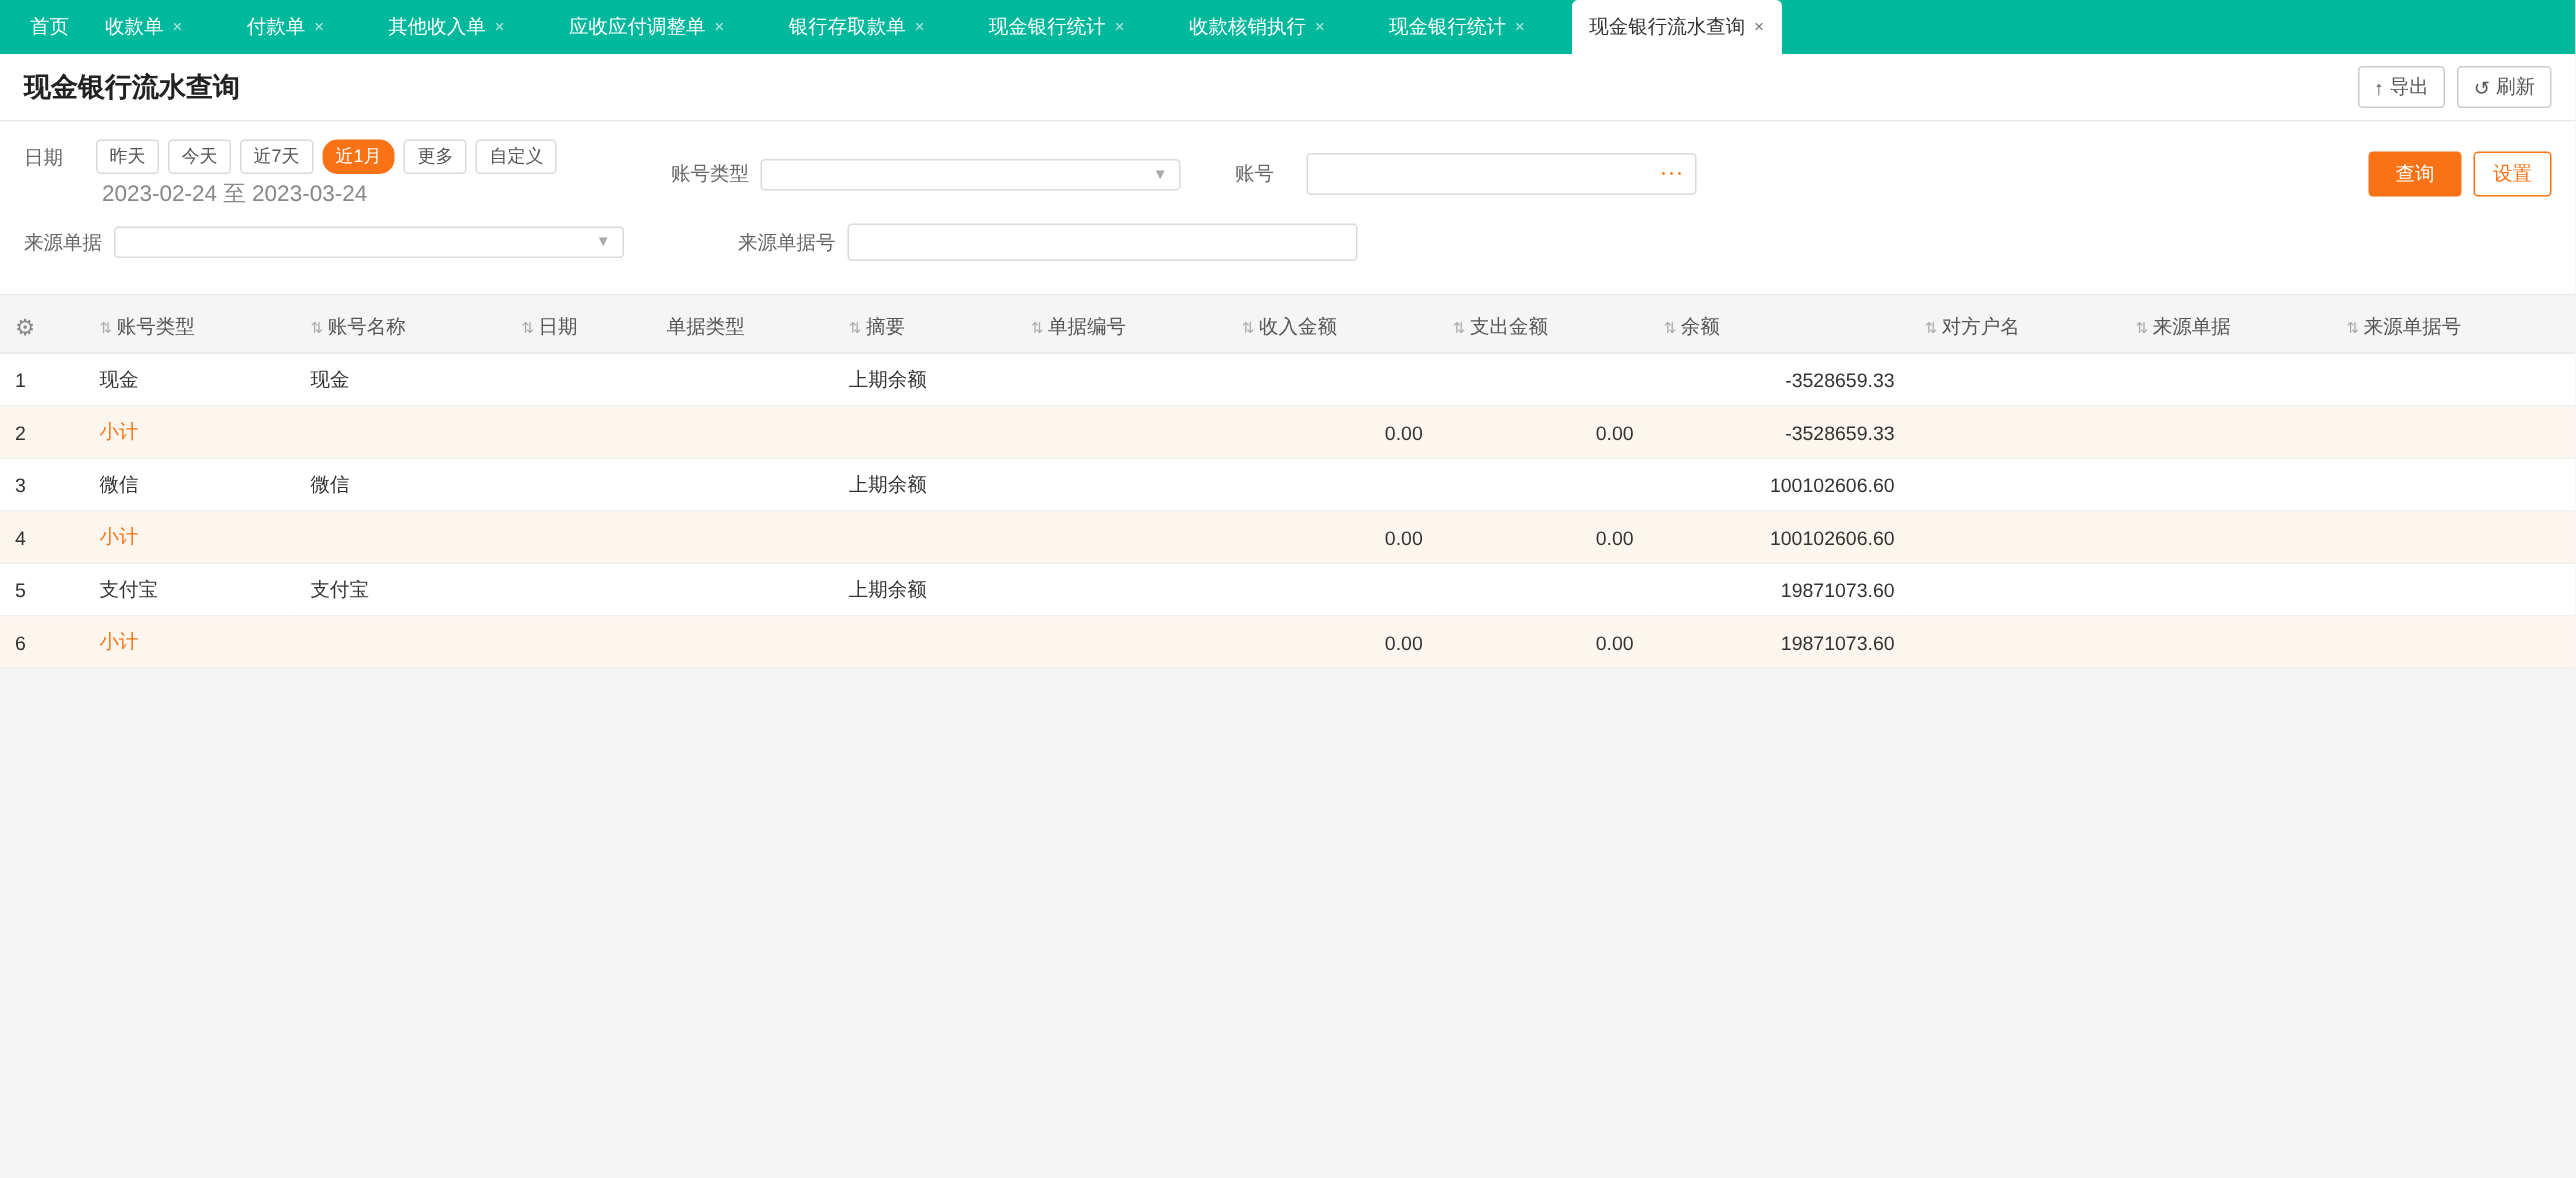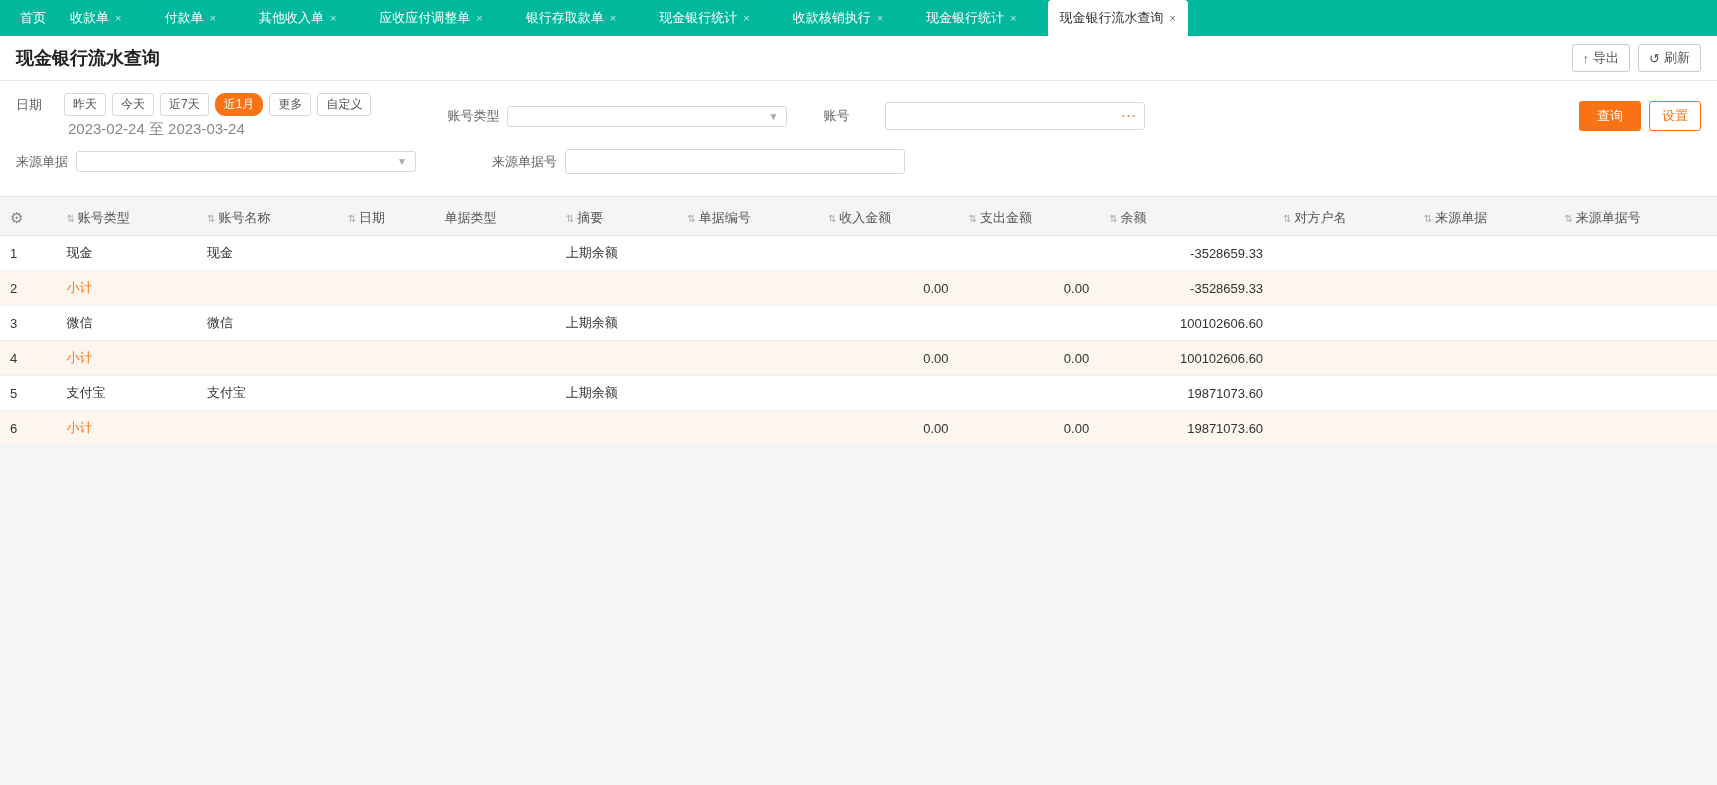--- a/index.html
+++ b/index.html
@@ -312,21 +312,21 @@
     </div>
 
     <div style="display:flex; align-items:center; gap:8px; margin-left:60px;">
       <span class="filter-label">账号类型</span>
       <div class="filter-select" style="min-width:280px;">
         <span class="filter-select-placeholder"></span>
         <span style="color:#aaa; font-size:10px;">▼</span>
       </div>
     </div>
 
-    <div style="display:flex; align-items:center; gap:22px; margin-left:20px;">
+    <div style="display:flex; align-items:center; gap:8px; margin-left:20px;">
       <span class="filter-label">账号</span>
       <div class="filter-input-wrap" style="min-width:260px;">
         <input type="text" style="">
         <span class="dots-btn">···</span>
       </div>
     </div>
 
     <div class="filter-right-group">
       <button class="query-btn">查询</button>
       <button class="settings-btn">设置</button>

